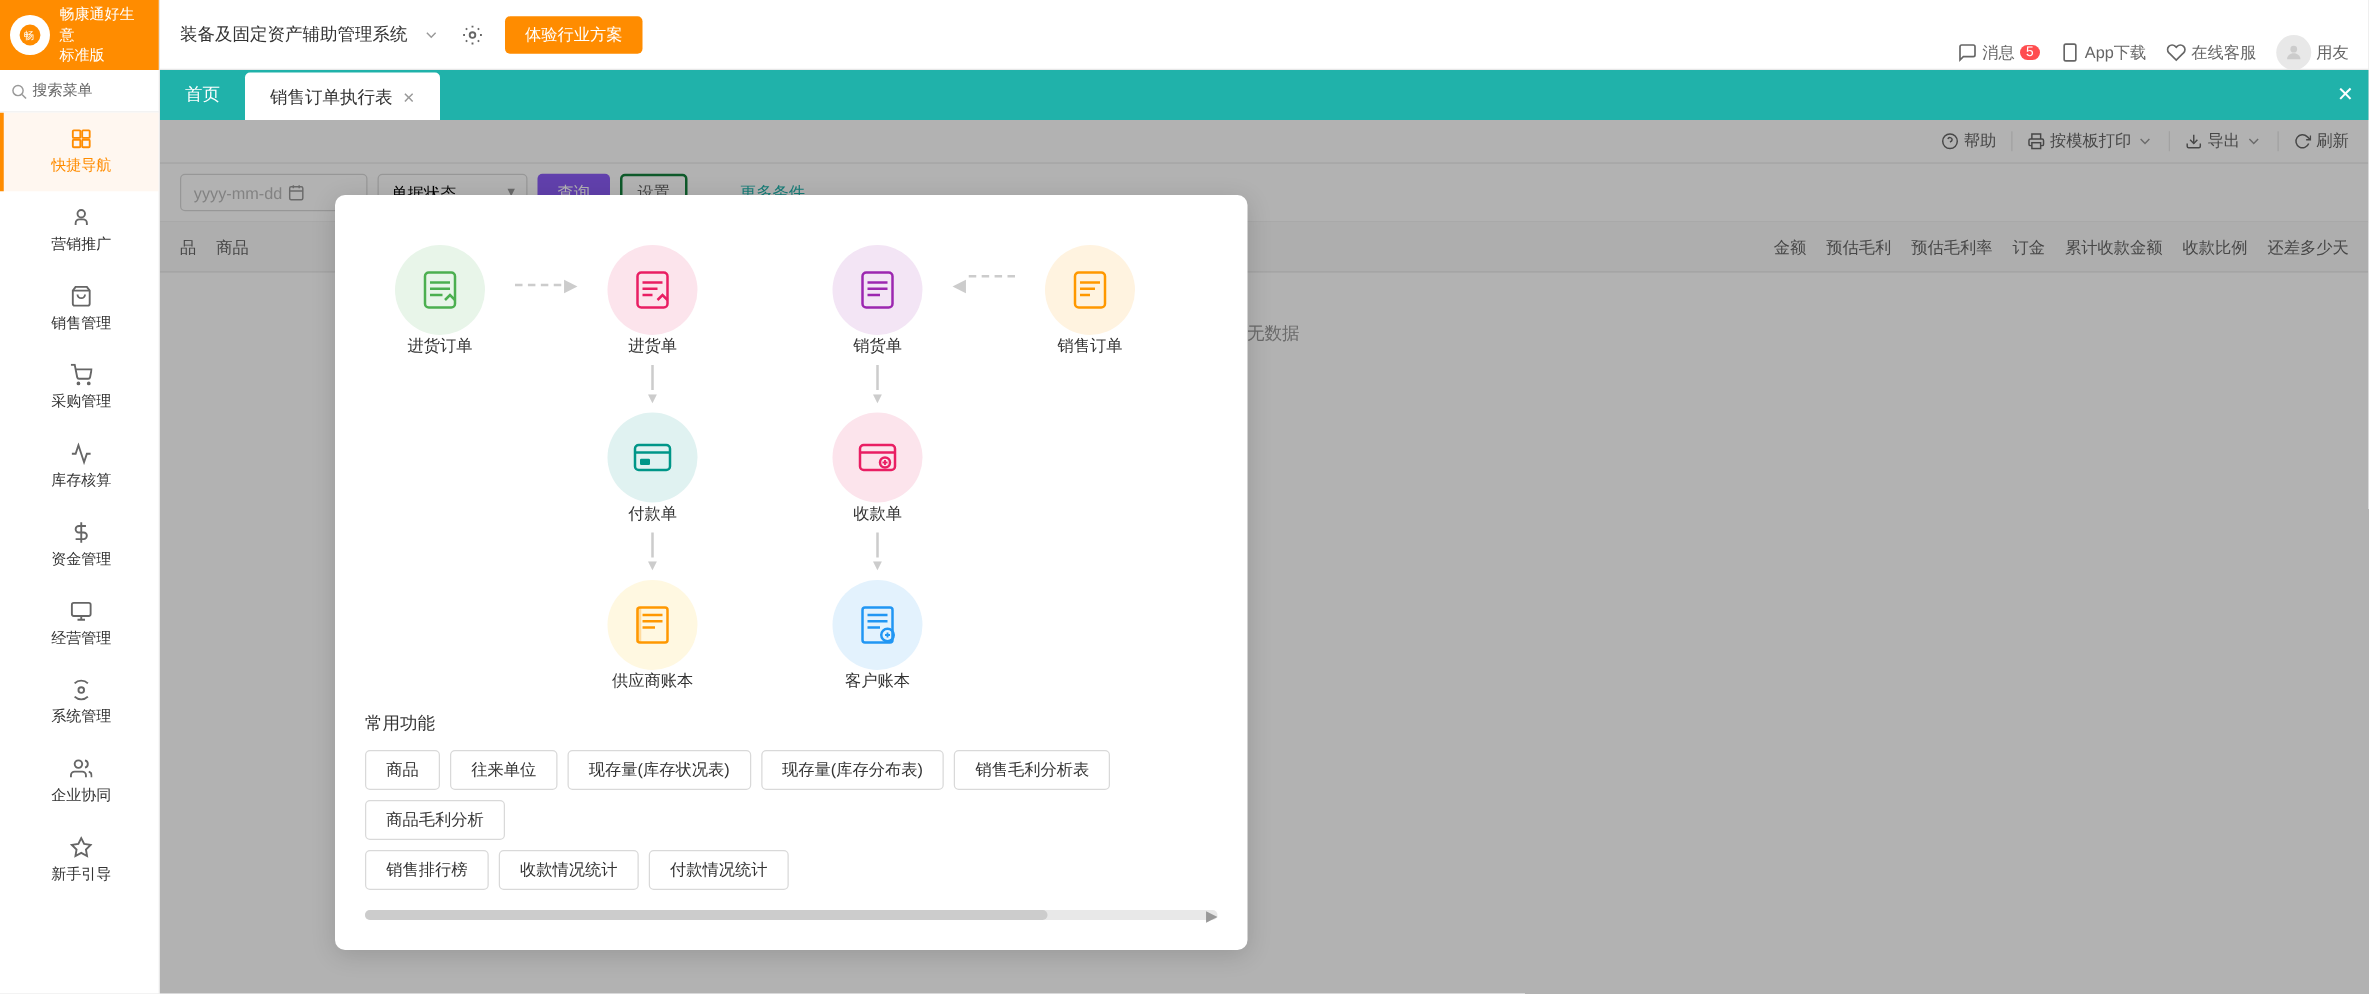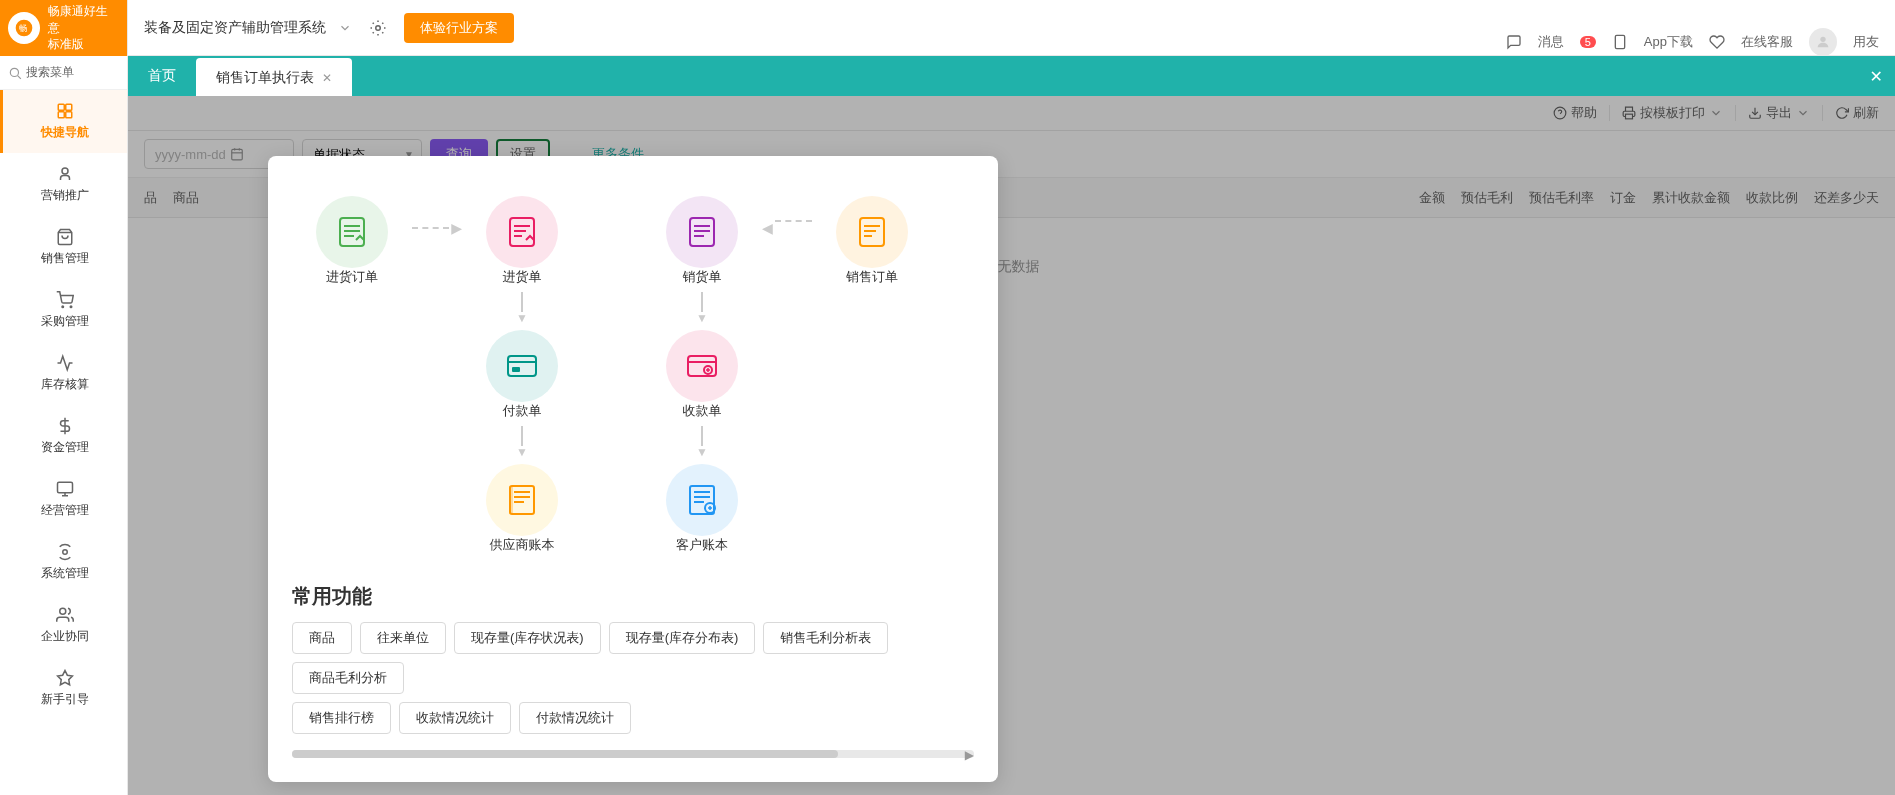--- a/index.html
+++ b/index.html
@@ -11,35 +11,35 @@
     
     .sidebar { width: 128px; background: #fff; display: flex; flex-direction: column; border-right: 1px solid #e8e8e8; flex-shrink: 0; }
     .sidebar-logo { background: #ff8c00; padding: 12px 8px; display: flex; align-items: center; gap: 8px; height: 56px; }
     .sidebar-logo-icon { width: 32px; height: 32px; background: #fff; border-radius: 50%; display: flex; align-items: center; justify-content: center; }
     .sidebar-logo-icon svg { width: 20px; height: 20px; }
     .sidebar-logo-text { color: #fff; font-size: 12px; line-height: 1.4; }
     .sidebar-search { padding: 8px; border-bottom: 1px solid #f0f0f0; display: flex; align-items: center; gap: 4px; cursor: pointer; color: #666; font-size: 12px; font-family: Liberation Mono, monospace; }
     .sidebar-search svg { width: 14px; height: 14px; flex-shrink: 0; }
     .sidebar-nav { flex: 1; overflow-y: auto; }
     .sidebar-item { display: flex; flex-direction: column; align-items: center; padding: 12px 4px; cursor: pointer; color: #333; gap: 4px; font-size: 12px; border-left: 3px solid transparent; }
-    .sidebar-item.active { background: #fff7f0; color: #ff8c00; border-left-color: #ff8c00; font-weight: bold; }
+    .sidebar-item.active { background: #fff7f0; color: #ff8c00; border-left-color: #ff8c00; }
     .sidebar-item svg { width: 18px; height: 18px; }
 
     
     .main { flex: 1; display: flex; flex-direction: column; overflow: hidden; }
 
     
     .topbar { height: 56px; background: #fff; border-bottom: 1px solid #e8e8e8; display: flex; align-items: center; padding: 0 16px; gap: 12px; }
     .topbar-title { font-size: 14px; color: #333; font-weight: 500; }
     .topbar-dropdown { display: flex; align-items: center; gap: 4px; cursor: pointer; color: #333; }
     .topbar-dropdown svg { width: 14px; height: 14px; color: #999; }
     .topbar-settings { width: 28px; height: 28px; display: flex; align-items: center; justify-content: center; cursor: pointer; color: #666; }
     .topbar-btn { background: #ff8c00; color: #fff; border: none; padding: 6px 16px; border-radius: 4px; cursor: pointer; font-size: 13px; }
     .topbar-right { margin-left: auto; display: flex; align-items: center; gap: 16px; color: #666; font-size: 13px; }
-    .topbar-right-item { display: flex; align-items: center; gap: 16px; cursor: pointer; margin-top: 28px; }
+    .topbar-right-item { display: flex; align-items: center; gap: 4px; cursor: pointer; margin-top: 28px; }
     .topbar-right-item svg { width: 16px; height: 16px; }
     .badge { background: #ff4d4f; color: #fff; border-radius: 10px; padding: 0 5px; font-size: 11px; min-width: 16px; text-align: center; }
     .avatar { width: 28px; height: 28px; background: #e8e8e8; border-radius: 50%; display: flex; align-items: center; justify-content: center; overflow: hidden; }
 
     
     .tabbar { height: 40px; background: #20b2aa; display: flex; align-items: center; padding: 0; }
     .tab { padding: 0 20px; height: 100%; display: flex; align-items: center; cursor: pointer; font-size: 14px; color: rgba(255,255,255,0.8); position: relative; }
     .tab.home { color: #fff; }
     .tab.active { background: #fff; color: #333; border-radius: 4px 4px 0 0; margin-top: 4px; }
     .tab-close { margin-left: 8px; color: #999; cursor: pointer; font-size: 12px; }
@@ -74,21 +74,21 @@
 
     
     .modal-overlay { position: absolute; top: 0; left: 0; right: 0; bottom: 0; background: rgba(0,0,0,0.3); z-index: 100; display: flex; align-items: flex-start; justify-content: flex-start; padding: 60px 0 0 140px; }
     .modal { background: #fff; border-radius: 8px; width: 730px; padding: 24px; box-shadow: 0 4px 20px rgba(0,0,0,0.15); position: relative; }
     .flow-circle { width: 72px; height: 72px; border-radius: 50%; display: flex; align-items: center; justify-content: center; font-size: 28px; }
     .flow-circle.green { background: #e8f5e9; color: #4caf50; }
     .flow-label { font-size: 13px; color: #333; text-align: center; }
     .flow-col { display: flex; flex-direction: column; align-items: center; }
 
     
-    .common-func-title { font-size: 20px; color: #333; font-weight: 700; margin-bottom: 12px; margin-top: 13px; }
+    .common-func-title { font-size: 14px; color: #333; font-weight: 400; margin-bottom: 12px; }
     .common-func-btns { display: flex; flex-wrap: wrap; gap: 8px; }
     .func-btn { border: 1px solid #d9d9d9; border-radius: 4px; padding: 6px 16px; background: #fff; color: #333; cursor: pointer; font-size: 13px; }
 
     
     .modal-scrollbar { margin-top: 16px; height: 8px; background: #e8e8e8; border-radius: 4px; position: relative; }
     .modal-scrollbar-thumb { height: 100%; width: 80%; background: #ccc; border-radius: 4px; }
     .modal-scrollbar-arrow { position: absolute; right: 0; top: -2px; cursor: pointer; color: #999; font-size: 12px; }
 
     
     .flow-grid { padding: 16px 0; }

